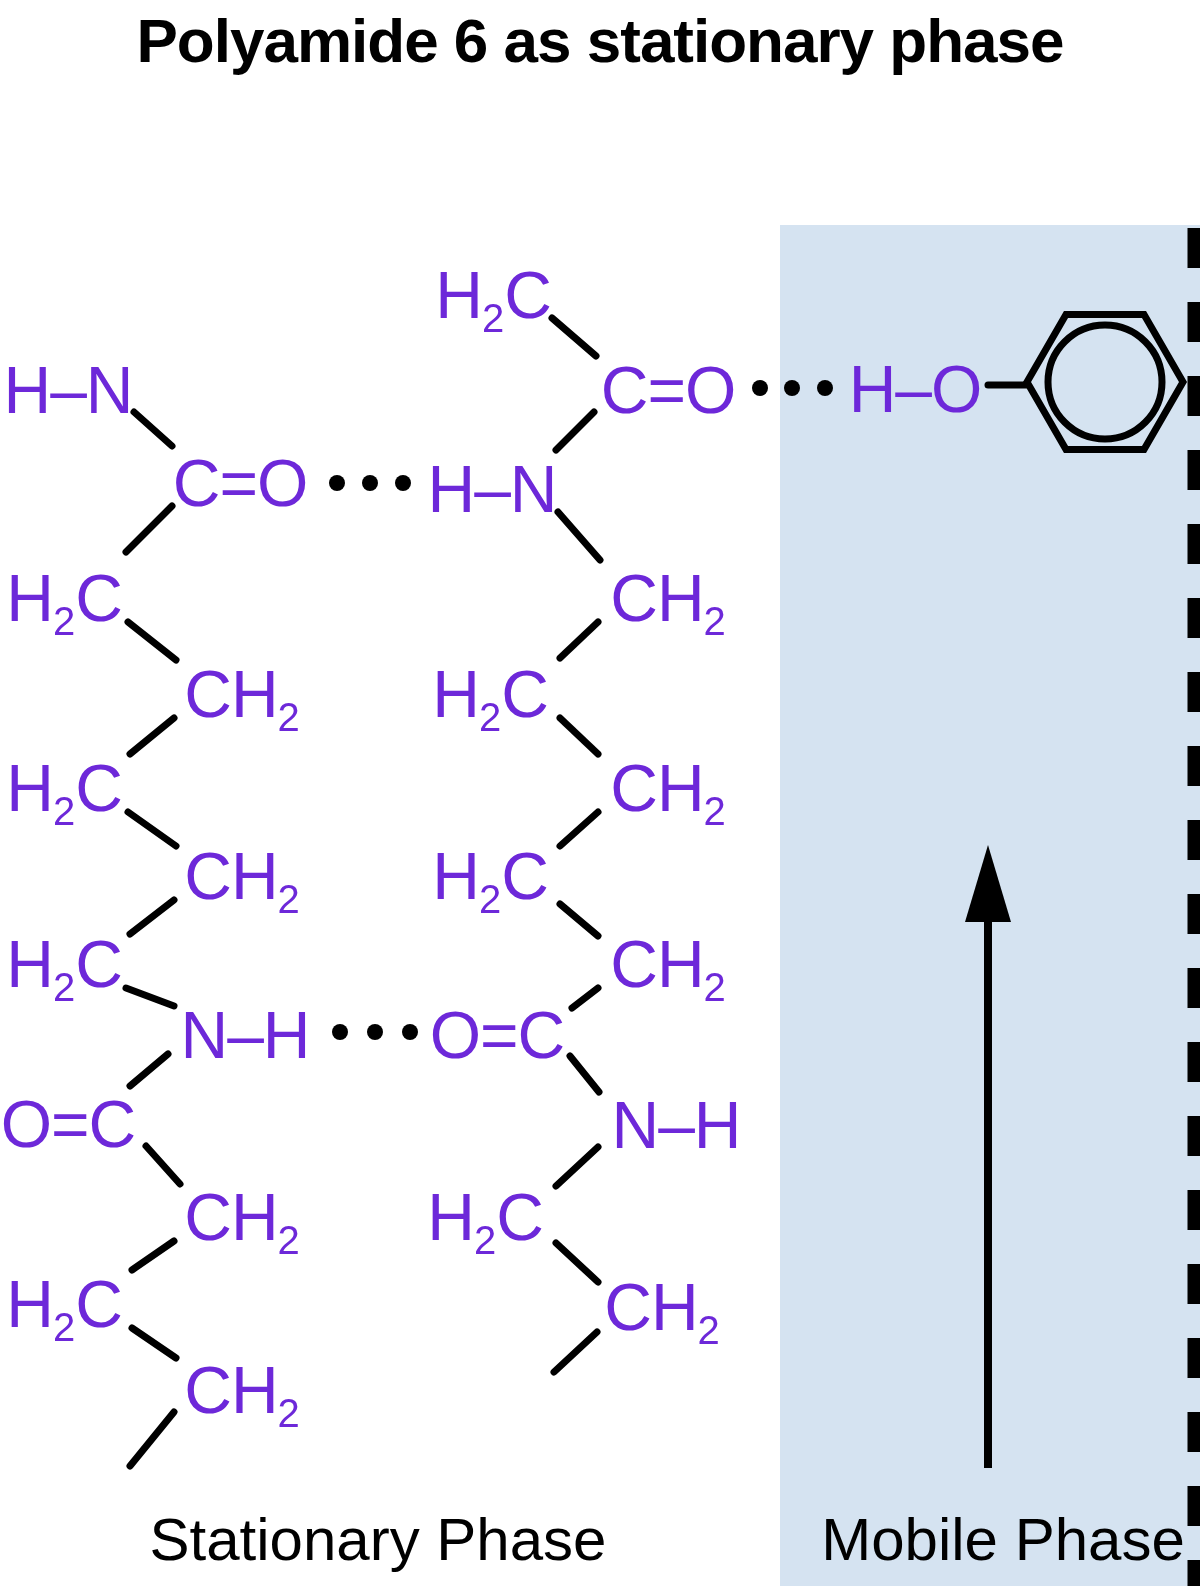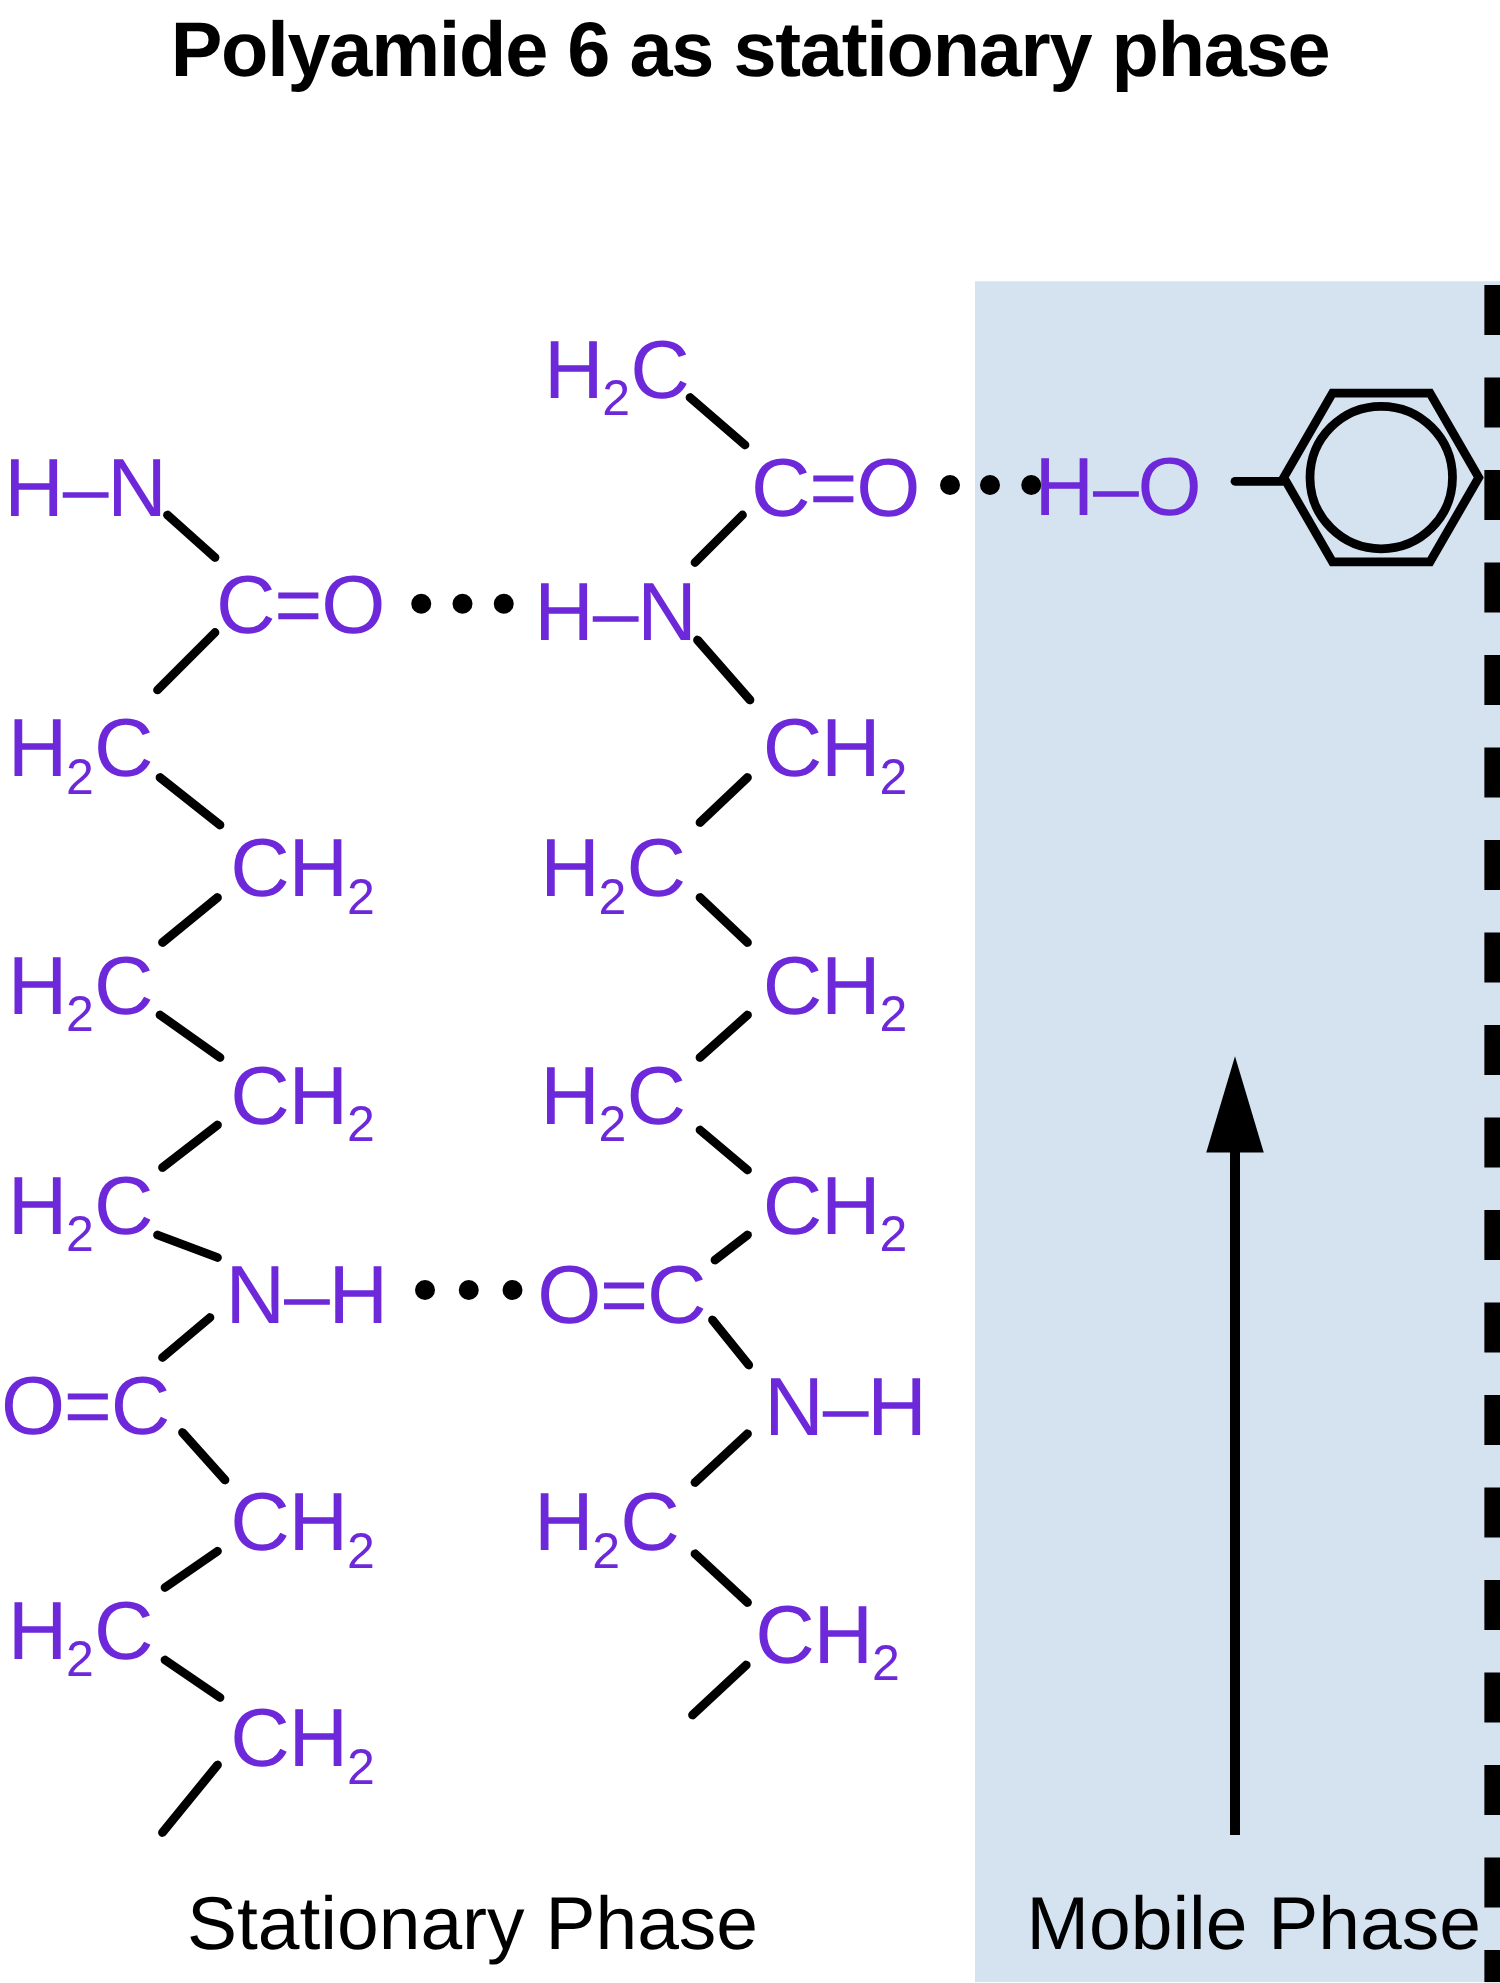--- a/index.html
+++ b/index.html
@@ -71,21 +71,21 @@
       <circle cx="1105" cy="382" r="57" fill="none" stroke="#000000" stroke-width="7"></circle>
       <line x1="1194" y1="228" x2="1194" y2="1586" stroke="#000000" stroke-width="13" stroke-dasharray="40 34"></line>
       <line x1="988" y1="918" x2="988" y2="1468" stroke="#000000" stroke-width="8"></line>
       <polygon points="988,845 965,922 1011,922" fill="#000000"></polygon>
     </svg>
   <div class="title-line title-1">Polyamide 6 as stationary phase</div>
   <div id="atoms">
       <div class="atom" style="left: 493px; top: 295px;"><span>H</span><span class="sub">2</span><span>C</span></div>
       <div class="atom" style="left: 68px; top: 390px;"><span>H</span><span>–</span><span>N</span></div>
       <div class="atom" style="left: 668px; top: 390px;"><span>C</span><span>=</span><span>O</span></div>
-      <div class="atom" style="left: 894px; top: 389px;"><span>H</span><span>–</span><span>O</span></div>
+      <div class="atom" style="left: 915px; top: 389px;"><span>H</span><span>–</span><span>O</span></div>
       <div class="atom" style="left: 240px; top: 483px;"><span>C</span><span>=</span><span>O</span></div>
       <div class="atom" style="left: 492px; top: 489px;"><span>H</span><span>–</span><span>N</span></div>
       <div class="atom" style="left: 64px; top: 598px;"><span>H</span><span class="sub">2</span><span>C</span></div>
       <div class="atom" style="left: 668px; top: 598px;"><span>C</span><span>H</span><span class="sub">2</span></div>
       <div class="atom" style="left: 242px; top: 694px;"><span>C</span><span>H</span><span class="sub">2</span></div>
       <div class="atom" style="left: 490px; top: 694px;"><span>H</span><span class="sub">2</span><span>C</span></div>
       <div class="atom" style="left: 64px; top: 788px;"><span>H</span><span class="sub">2</span><span>C</span></div>
       <div class="atom" style="left: 668px; top: 788px;"><span>C</span><span>H</span><span class="sub">2</span></div>
       <div class="atom" style="left: 242px; top: 876px;"><span>C</span><span>H</span><span class="sub">2</span></div>
       <div class="atom" style="left: 490px; top: 876px;"><span>H</span><span class="sub">2</span><span>C</span></div>

